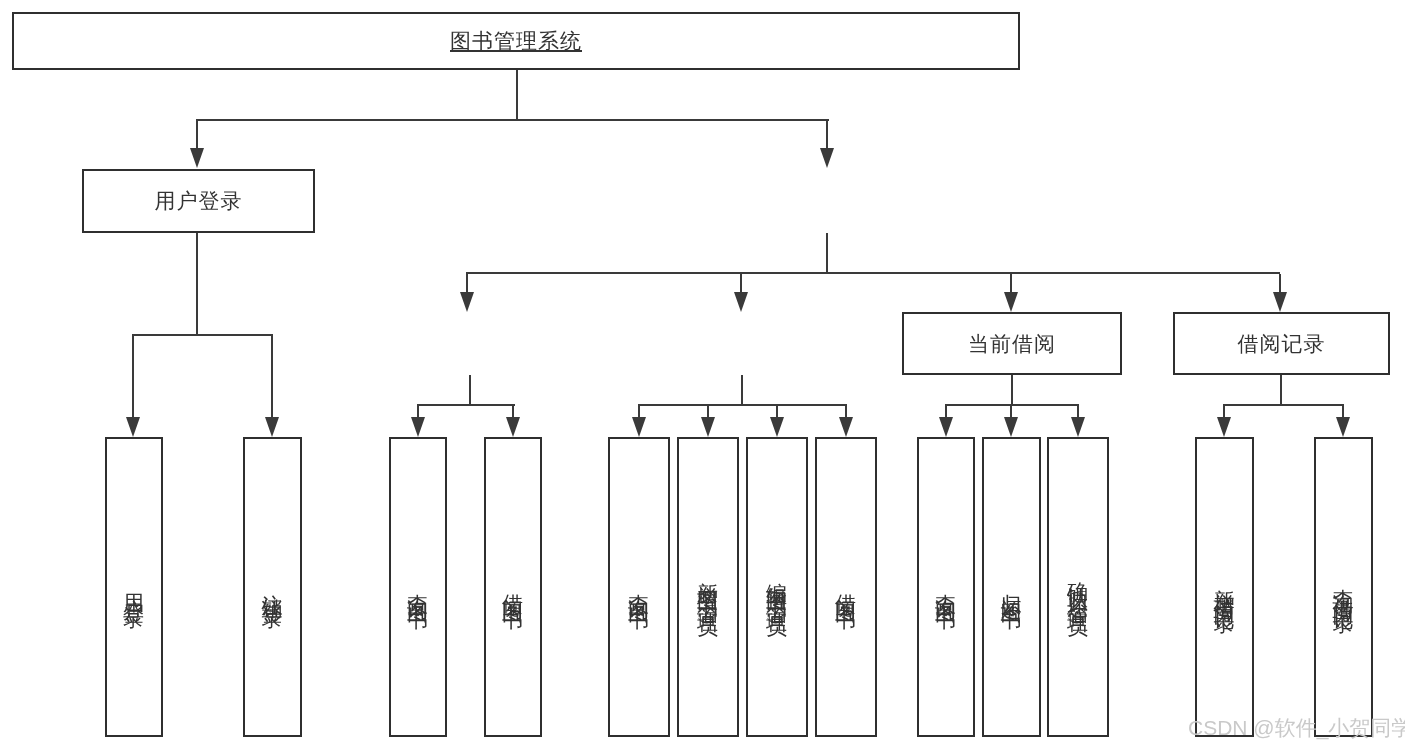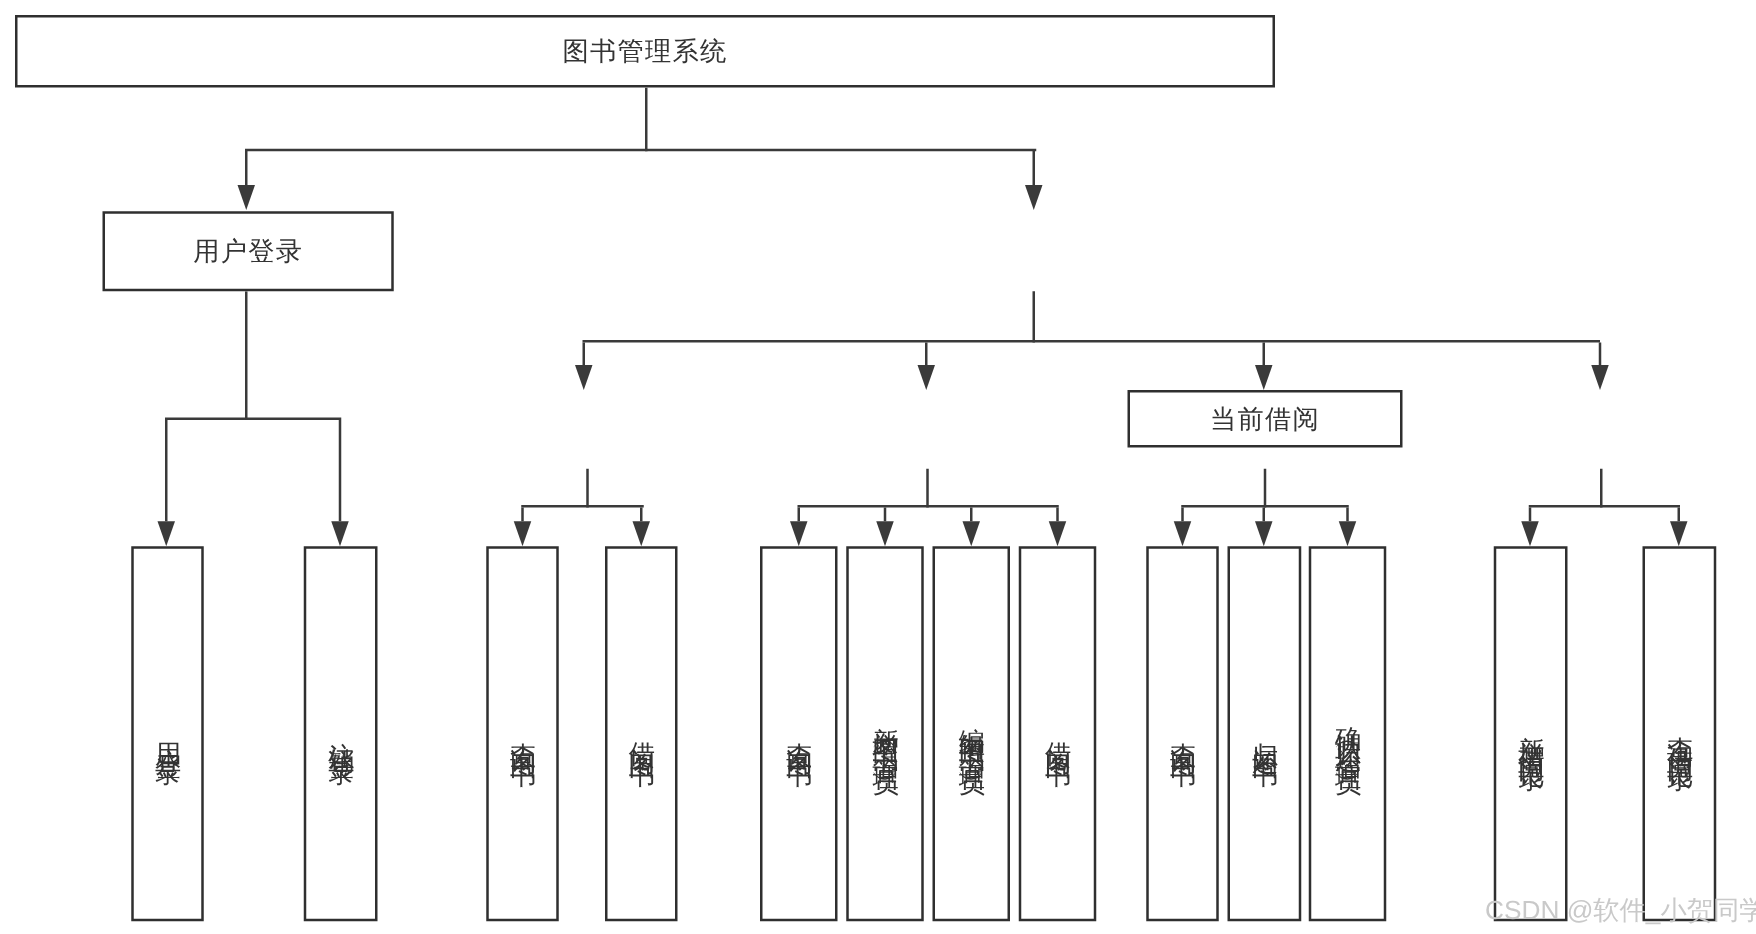--- a/index.html
+++ b/index.html
@@ -119,30 +119,33 @@
   <div class="hline" style="left:945px;  top:404px; width:134px;"></div>
   <div class="arrow" style="left:945px;  top:406px; height:11px;"></div>
   <div class="arrow" style="left:1010px; top:406px; height:11px;"></div>
   <div class="arrow" style="left:1077px; top:406px; height:11px;"></div>
 
   <div class="vline" style="left:1280px; top:375px; height:31px;"></div>
   <div class="hline" style="left:1223px; top:404px; width:121px;"></div>
   <div class="arrow" style="left:1223px; top:406px; height:11px;"></div>
   <div class="arrow" style="left:1342px; top:406px; height:11px;"></div>
 
-  <div class="node" style="left:12px; top:12px; width:1008px; height:58px;">
+  <div class="node" style="left:12px; top:12px; width:1008px; height:58px;text-decoration:underline;">
     <span class="lbl">图书管理系统</span>
   </div>
 
   <div class="node" style="left:82px; top:169px; width:233px; height:64px;">
     <span class="lbl">用户登录</span>
   </div>
 
-  <div class="node" style="left:902px; top:312px; width:220px; height:46px;">
+  <div class="node" style="left:902px; top:312px; width:220px; height:63px;">
     <span class="lbl">当前借阅</span>
+  </div>
+  <div class="node" style="left:1173px; top:312px; width:217px; height:63px;">
+    <span class="lbl">借阅记录</span>
   </div>
 
   <div class="node leaf" style="left:105px; top:437px; width:58px; height:300px;">
     <span class="vtext">用户登录</span>
   </div>
   <div class="node leaf" style="left:243px; top:437px; width:59px; height:300px;">
     <span class="vtext">注销登录</span>
   </div>
 
   <div class="node leaf" style="left:389px; top:437px; width:58px; height:300px;">

